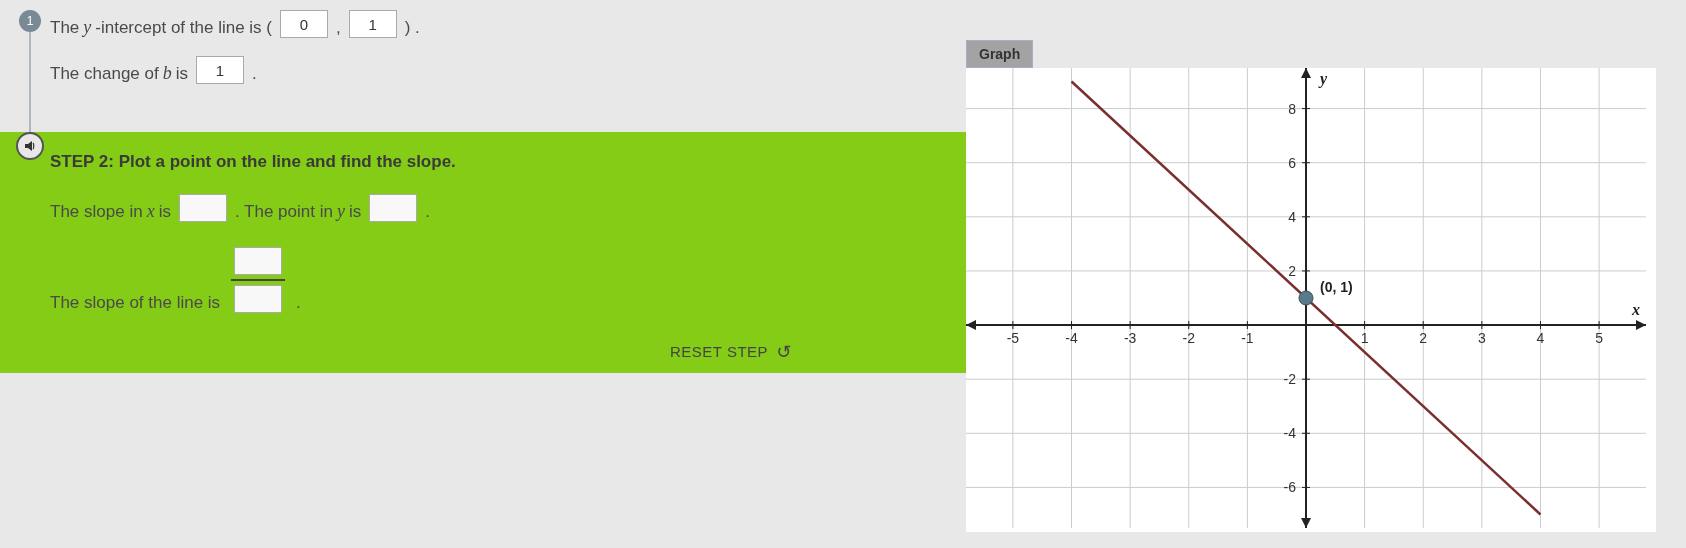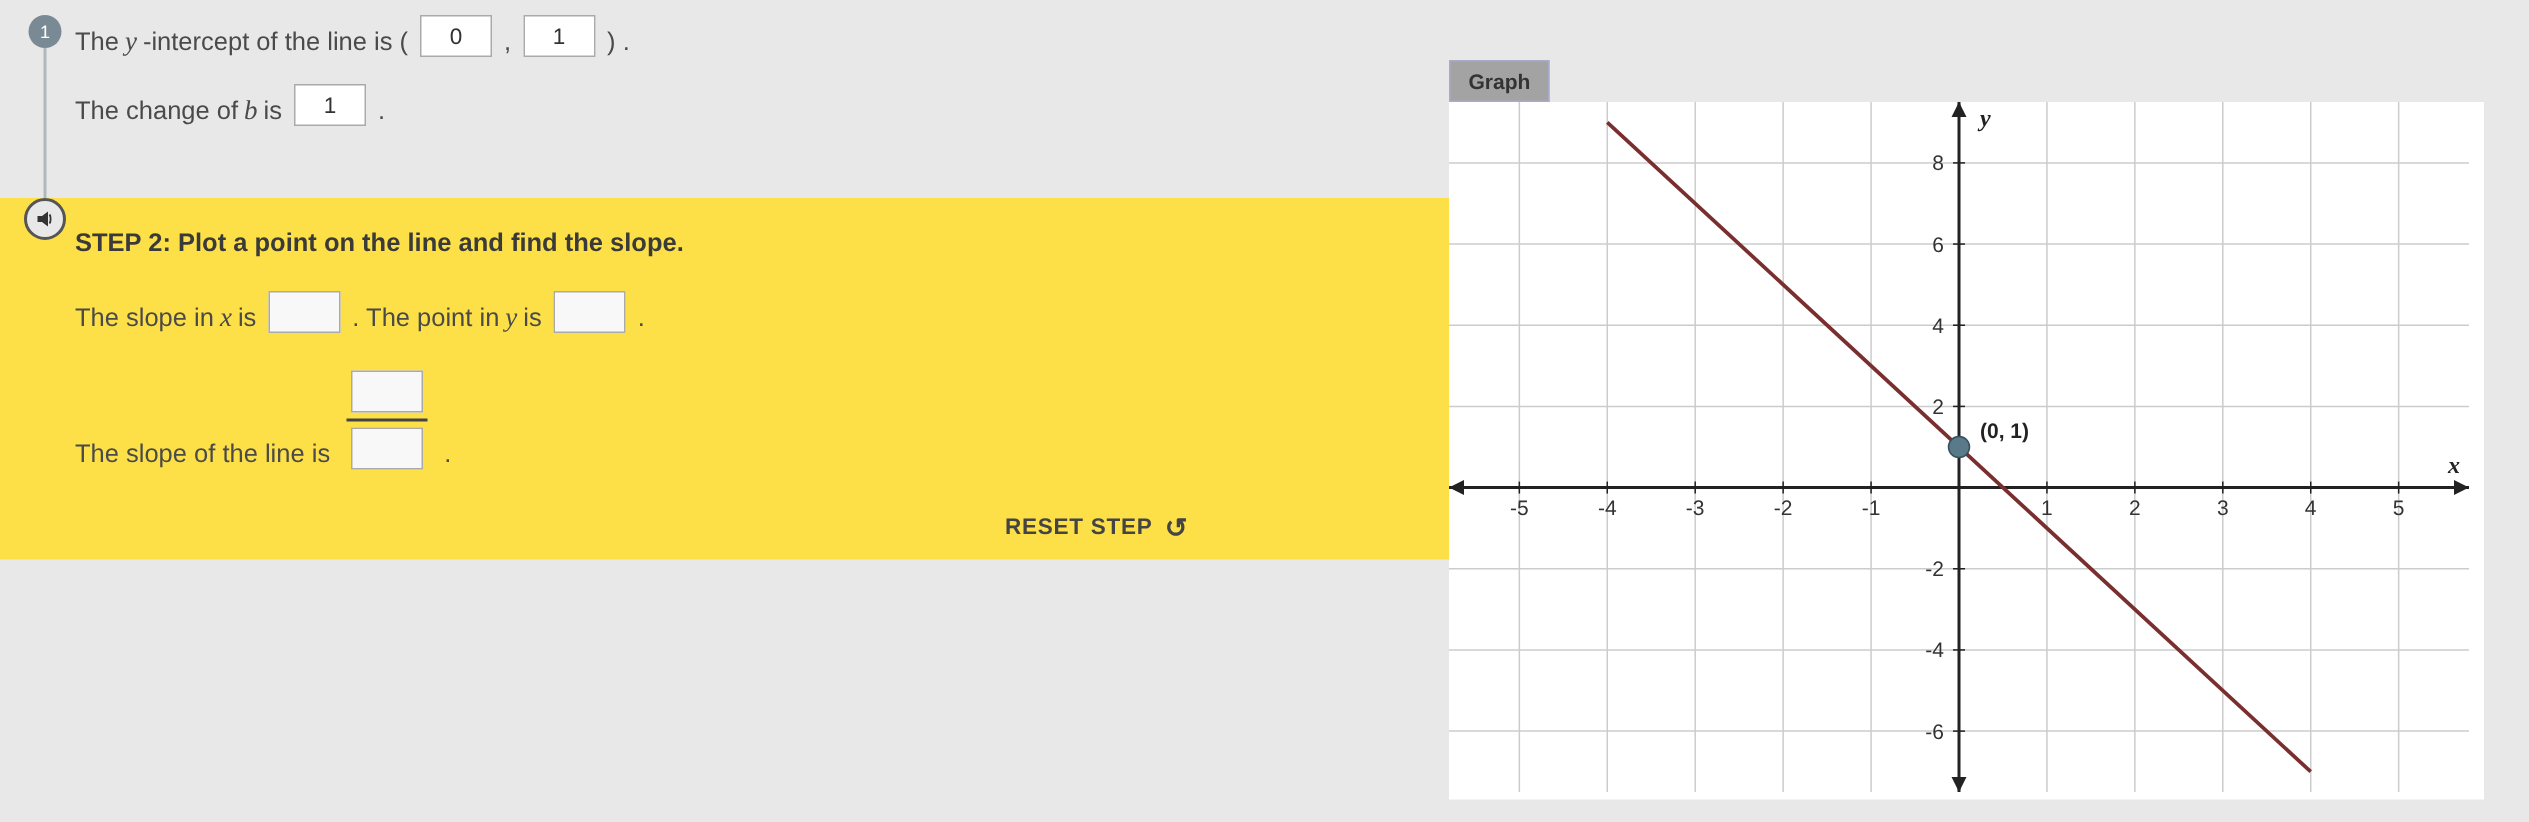--- a/index.html
+++ b/index.html
@@ -96,42 +96,42 @@
       border-radius: 50%;
       border: 2px solid #555;
       display: flex;
       align-items: center;
       justify-content: center;
       background: #e8e8e8;
       z-index: 2;
       font-size: 14px;
     }
     .step2-block {
-      background: #fde047;
+      background: #84cc16;
       padding: 20px 12px 10px 0;
       margin-left: -50px;
       padding-left: 50px;
     }
     .fraction {
       display: inline-flex;
       flex-direction: column;
       align-items: center;
       margin: 0 6px;
     }
     .fraction .fbar {
       width: 54px;
       height: 1.5px;
       background: #444;
       margin: 4px 0;
     }
     .reset-btn {
       display: inline-flex;
       align-items: center;
       gap: 8px;
-      font-weight: bold;
+      font-weight: normal;
       font-size: 15px;
       color: #444;
       letter-spacing: 0.5px;
       background: none;
       border: none;
       cursor: pointer;
       margin-left: 620px;
       margin-top: 10px;
     }
     .reset-icon {

